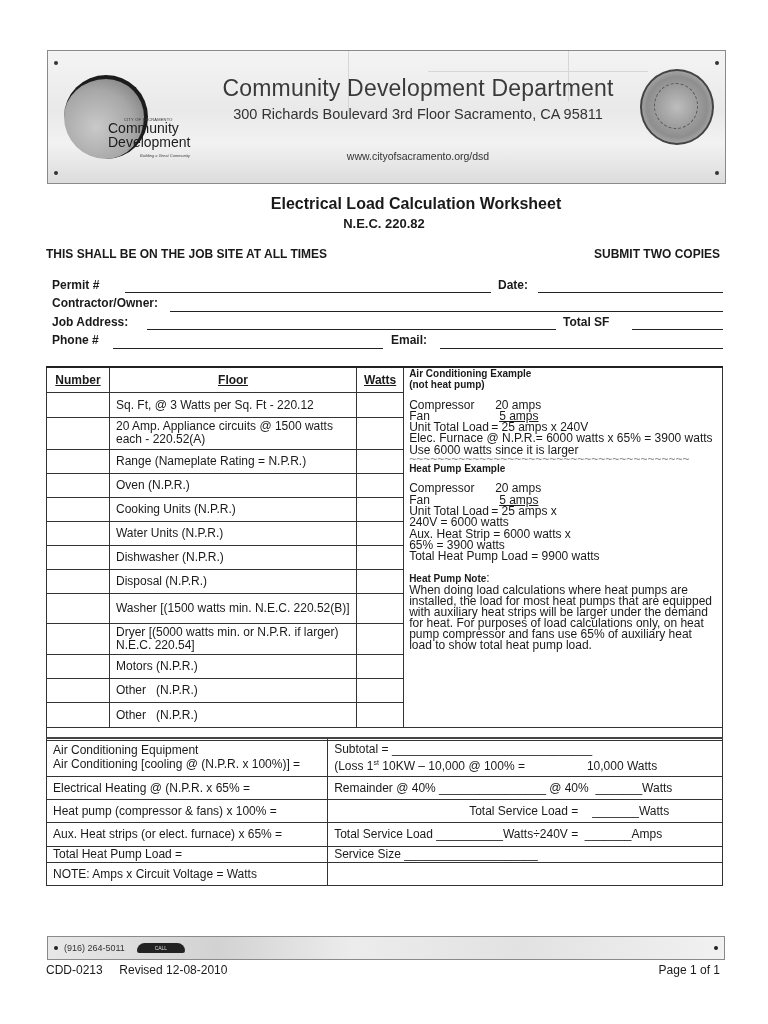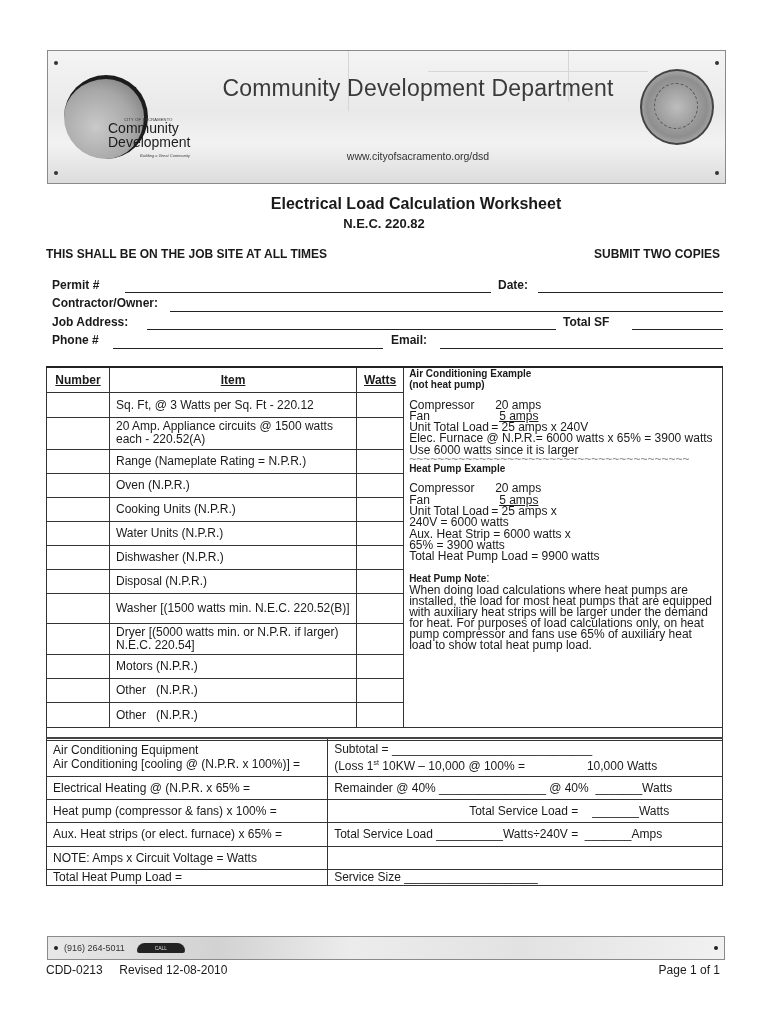--- a/index.html
+++ b/index.html
@@ -76,20 +76,21 @@
 
   <div class="abs logo-circle"></div>
   <div class="abs logo-city">CITY OF SACRAMENTO</div>
   <div class="abs logo-text">
     <div>Community</div>
     <div>Development</div>
   </div>
   <div class="abs logo-tag">Building a Great Community</div>
 
   <div class="abs dept-title">Community Development Department</div>
+  <div class="abs dept-addr">300 Richards Boulevard 3rd Floor  Sacramento, CA 95811</div>
   <div class="abs dept-web">www.cityofsacramento.org/dsd</div>
 
   <div class="abs seal">
       <div class="seal-inner"></div>
     </div>
 </div>
 
 <div class="abs title">Electrical Load Calculation Worksheet</div>
 <div class="abs subtitle">N.E.C. 220.82</div>
 <div class="abs note-left">THIS SHALL BE ON THE JOB SITE AT ALL TIMES</div>
@@ -116,21 +117,21 @@
 <table class="tbl tbl-top">
   <colgroup>
     <col style="width:63px">
       <col style="width:248px">
       <col style="width:47px">
       <col style="width:319px">
   </colgroup>
   <tbody>
       <tr style="height:25px">
     <td class="hdr">Number</td>
-    <td class="hdr">Item</td>
+    <td class="hdr">Floor</td>
     <td class="hdr">Watts</td>
     <td class="example" rowspan="14">
       <b>Air Conditioning Example</b><br>
       <b>(not heat pump)</b>
       <div style="height:9px"></div>
       <div><span style="display:inline-block;width:86px">Compressor</span><span>20 amps</span></div>
       <div><span style="display:inline-block;width:86px">Fan</span><span class="ul" style="padding-left:4px">5 amps</span></div>
       <div><span style="display:inline-block;width:82px">Unit Total Load</span><span>= 25 amps x 240V</span></div>
       <div>Elec. Furnace @ N.P.R.= 6000 watts x 65% = 3900 watts</div>
       <div>Use 6000 watts since it is larger</div>
@@ -239,27 +240,27 @@
     <td style="white-space:pre">Remainder @ 40% ________________ @ 40%  _______Watts</td>
   </tr>
   <tr style="height:23px">
     <td>Heat pump (compressor &amp; fans) x 100% =</td>
     <td><span style="display:inline-block;width:135px"></span><span>Total Service Load =</span><span style="display:inline-block;width:14px"></span><span>_______Watts</span></td>
   </tr>
   <tr style="height:24px">
     <td>Aux. Heat strips (or elect. furnace) x 65% =</td>
     <td style="white-space:pre">Total Service Load __________Watts÷240V =  _______Amps</td>
   </tr>
+  <tr style="height:16px">
+    <td>Total Heat Pump Load =</td>
+    <td>Service Size ____________________</td>
+  </tr>
   <tr style="height:23px">
     <td>NOTE: Amps x Circuit Voltage = Watts</td>
     <td></td>
-  </tr>
-  <tr style="height:16px">
-    <td>Total Heat Pump Load =</td>
-    <td>Service Size ____________________</td>
   </tr>
 </tbody>
   </table>
 
 <div class="abs footband">
   <span class="dot"></span>
   <span>(916) 264-5011</span>
   <span class="phone-icon"><span>CALL</span></span>
   <span class="dot" style="margin-left:auto"></span>
 </div>

